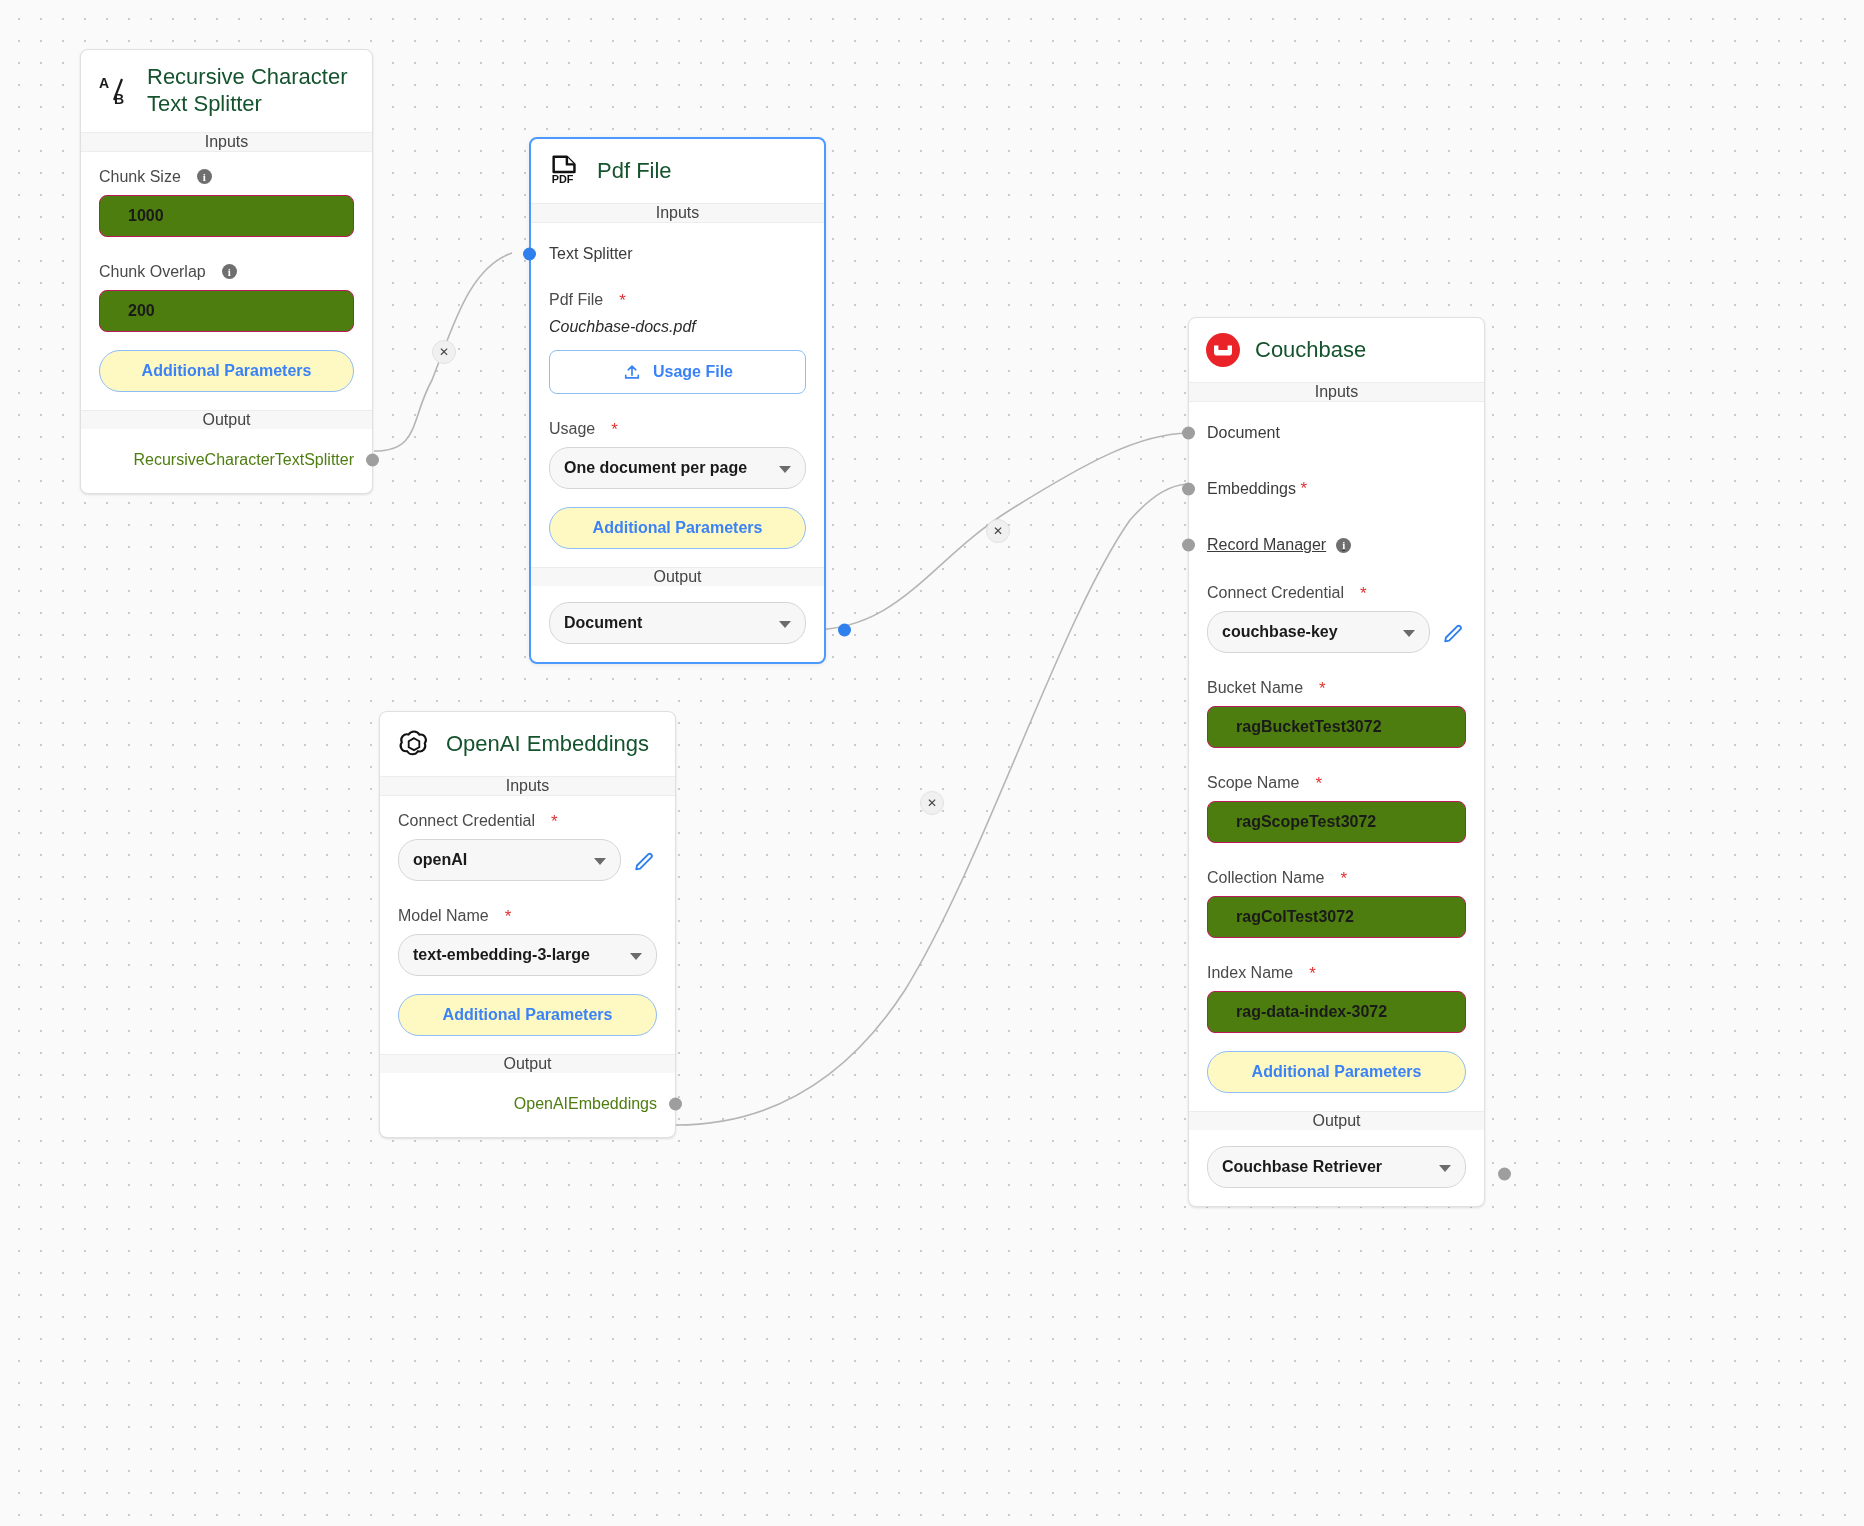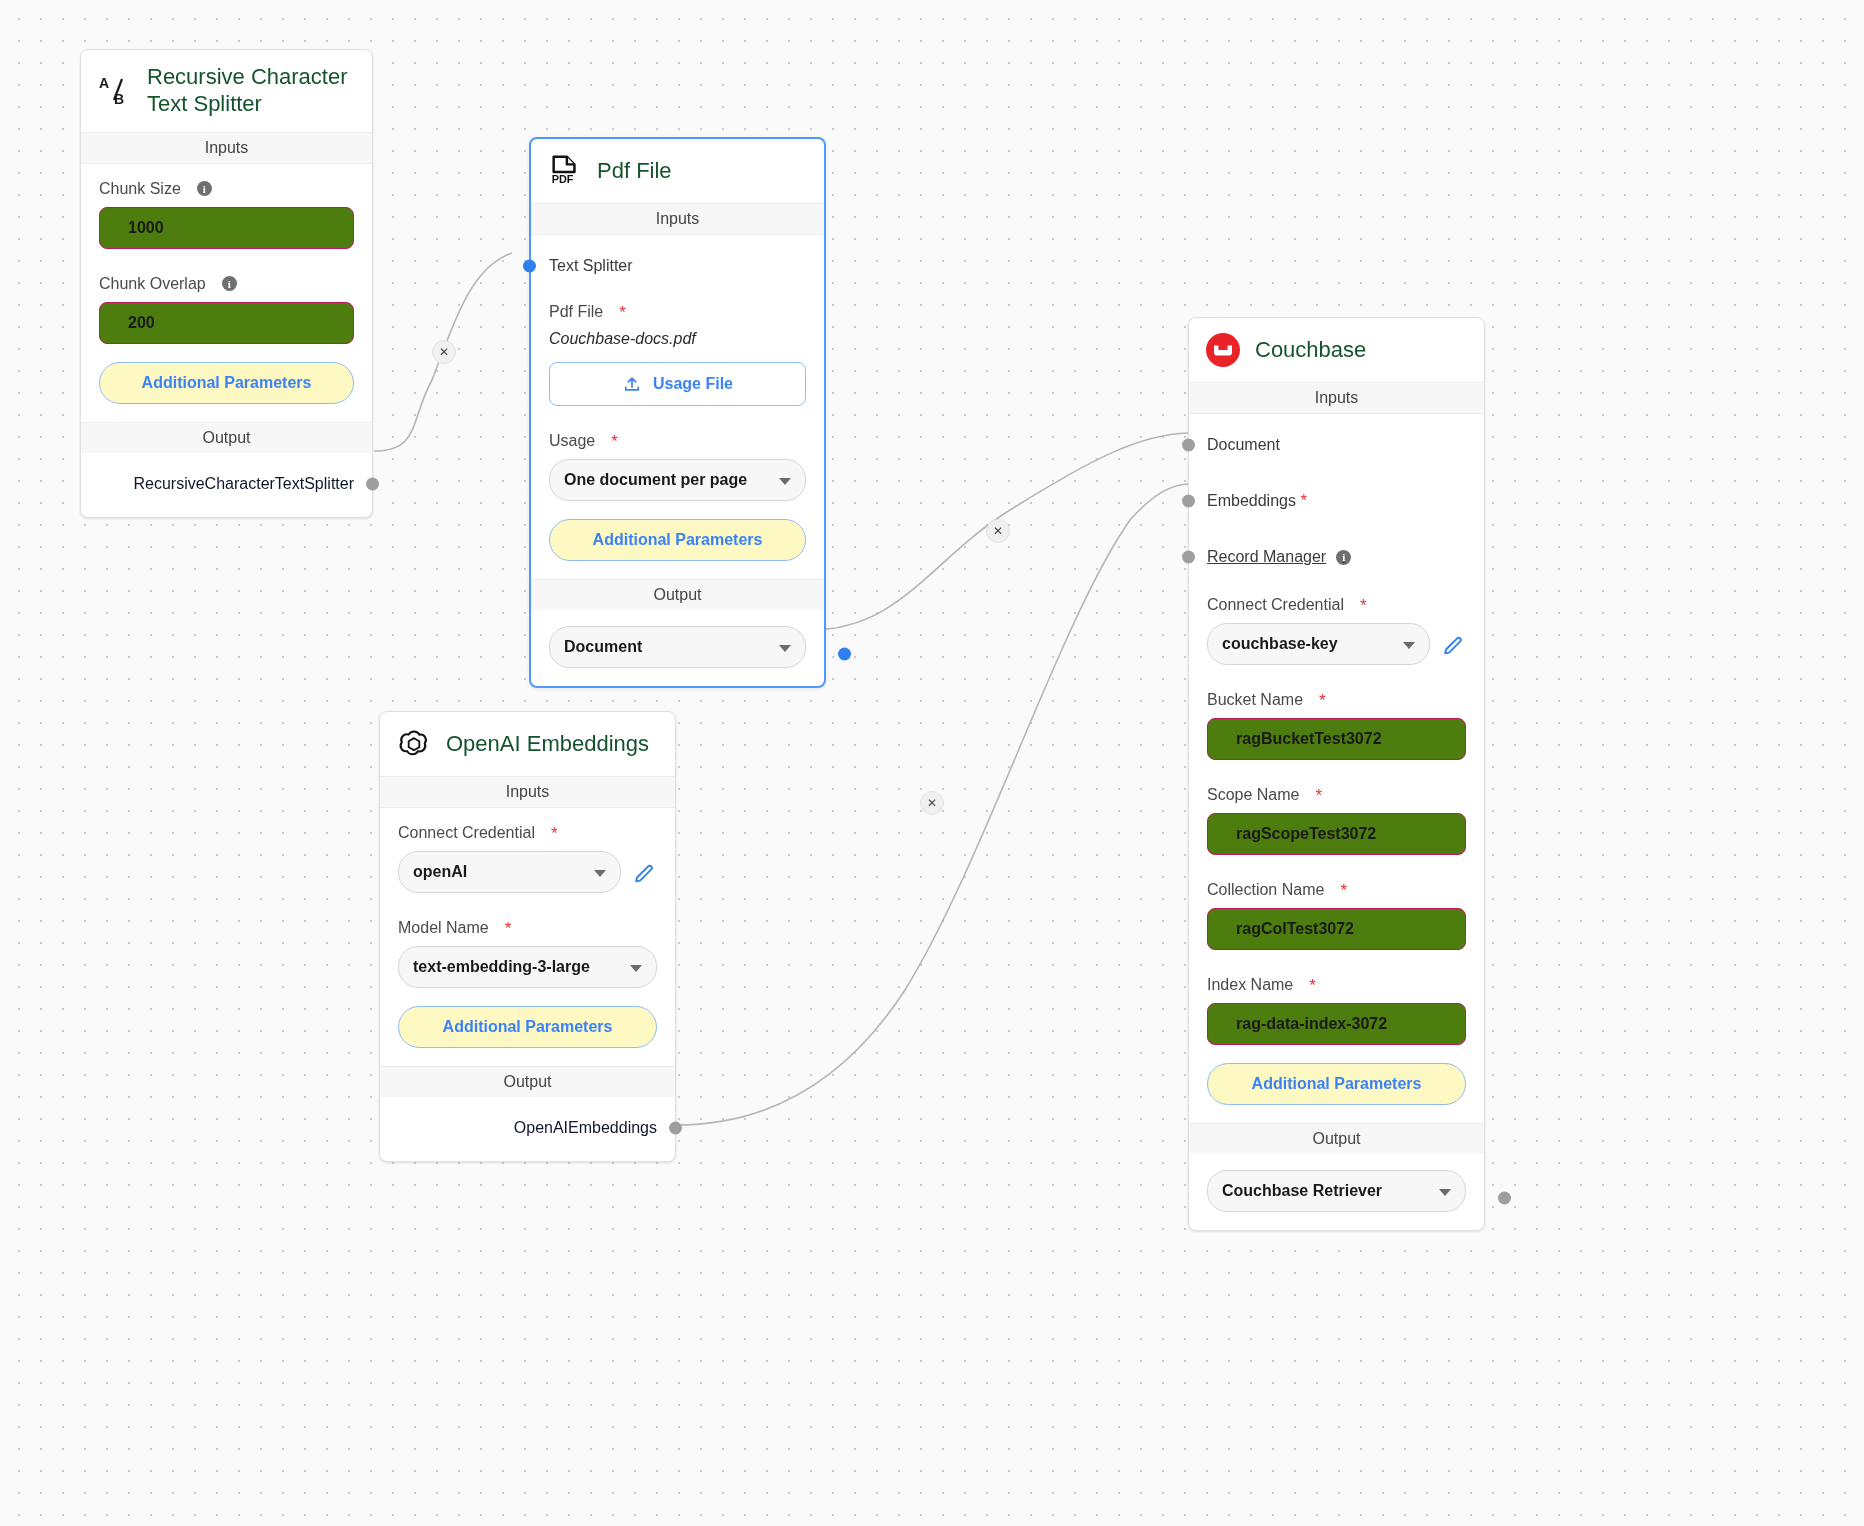--- a/index.html
+++ b/index.html
@@ -50,21 +50,21 @@
   }
   .node-icon { width: 36px; height: 36px; flex: 0 0 36px; display:flex; align-items:center; justify-content:center; }
 
   .section-band {
     background: #f7f7f7;
     border-top: 1px solid #ededed;
     border-bottom: 1px solid #ededed;
     text-align: center;
     font-size: 16px;
     color: #444;
-    padding: 6px 0;
+    padding: 0 0;
   }
   .section-band.output-band { border-bottom: none; }
 
   .body { padding: 16px 18px 18px 18px; }
 
   .field-label {
     font-size: 16px;
     color: #4a4a4a;
     margin-bottom: 9px;
     display: flex;
@@ -171,21 +171,21 @@
     border-radius: 50%;
     top: 50%;
     transform: translateY(-50%);
   }
   .handle.blue { background: #2f80ed; }
   .handle.gray { background: #9e9e9e; }
   .handle.left { left: -25px; }
   .handle.left-sel { left: -26px; }
   .handle.right { right: -25px; }
 
-  .out-text { font-size: 16px; color: #0f172a; }
+  .out-text { font-size: 16px; color: #4d7c0f; }
 
   .edge-del {
     position: absolute;
     width: 24px; height: 24px;
     border-radius: 50%;
     background: #f0f0f0;
     border: 1px solid #e2e2e2;
     display: flex; align-items: center; justify-content: center;
     font-size: 12px; color: #444;
     font-family: "Liberation Sans", sans-serif;

